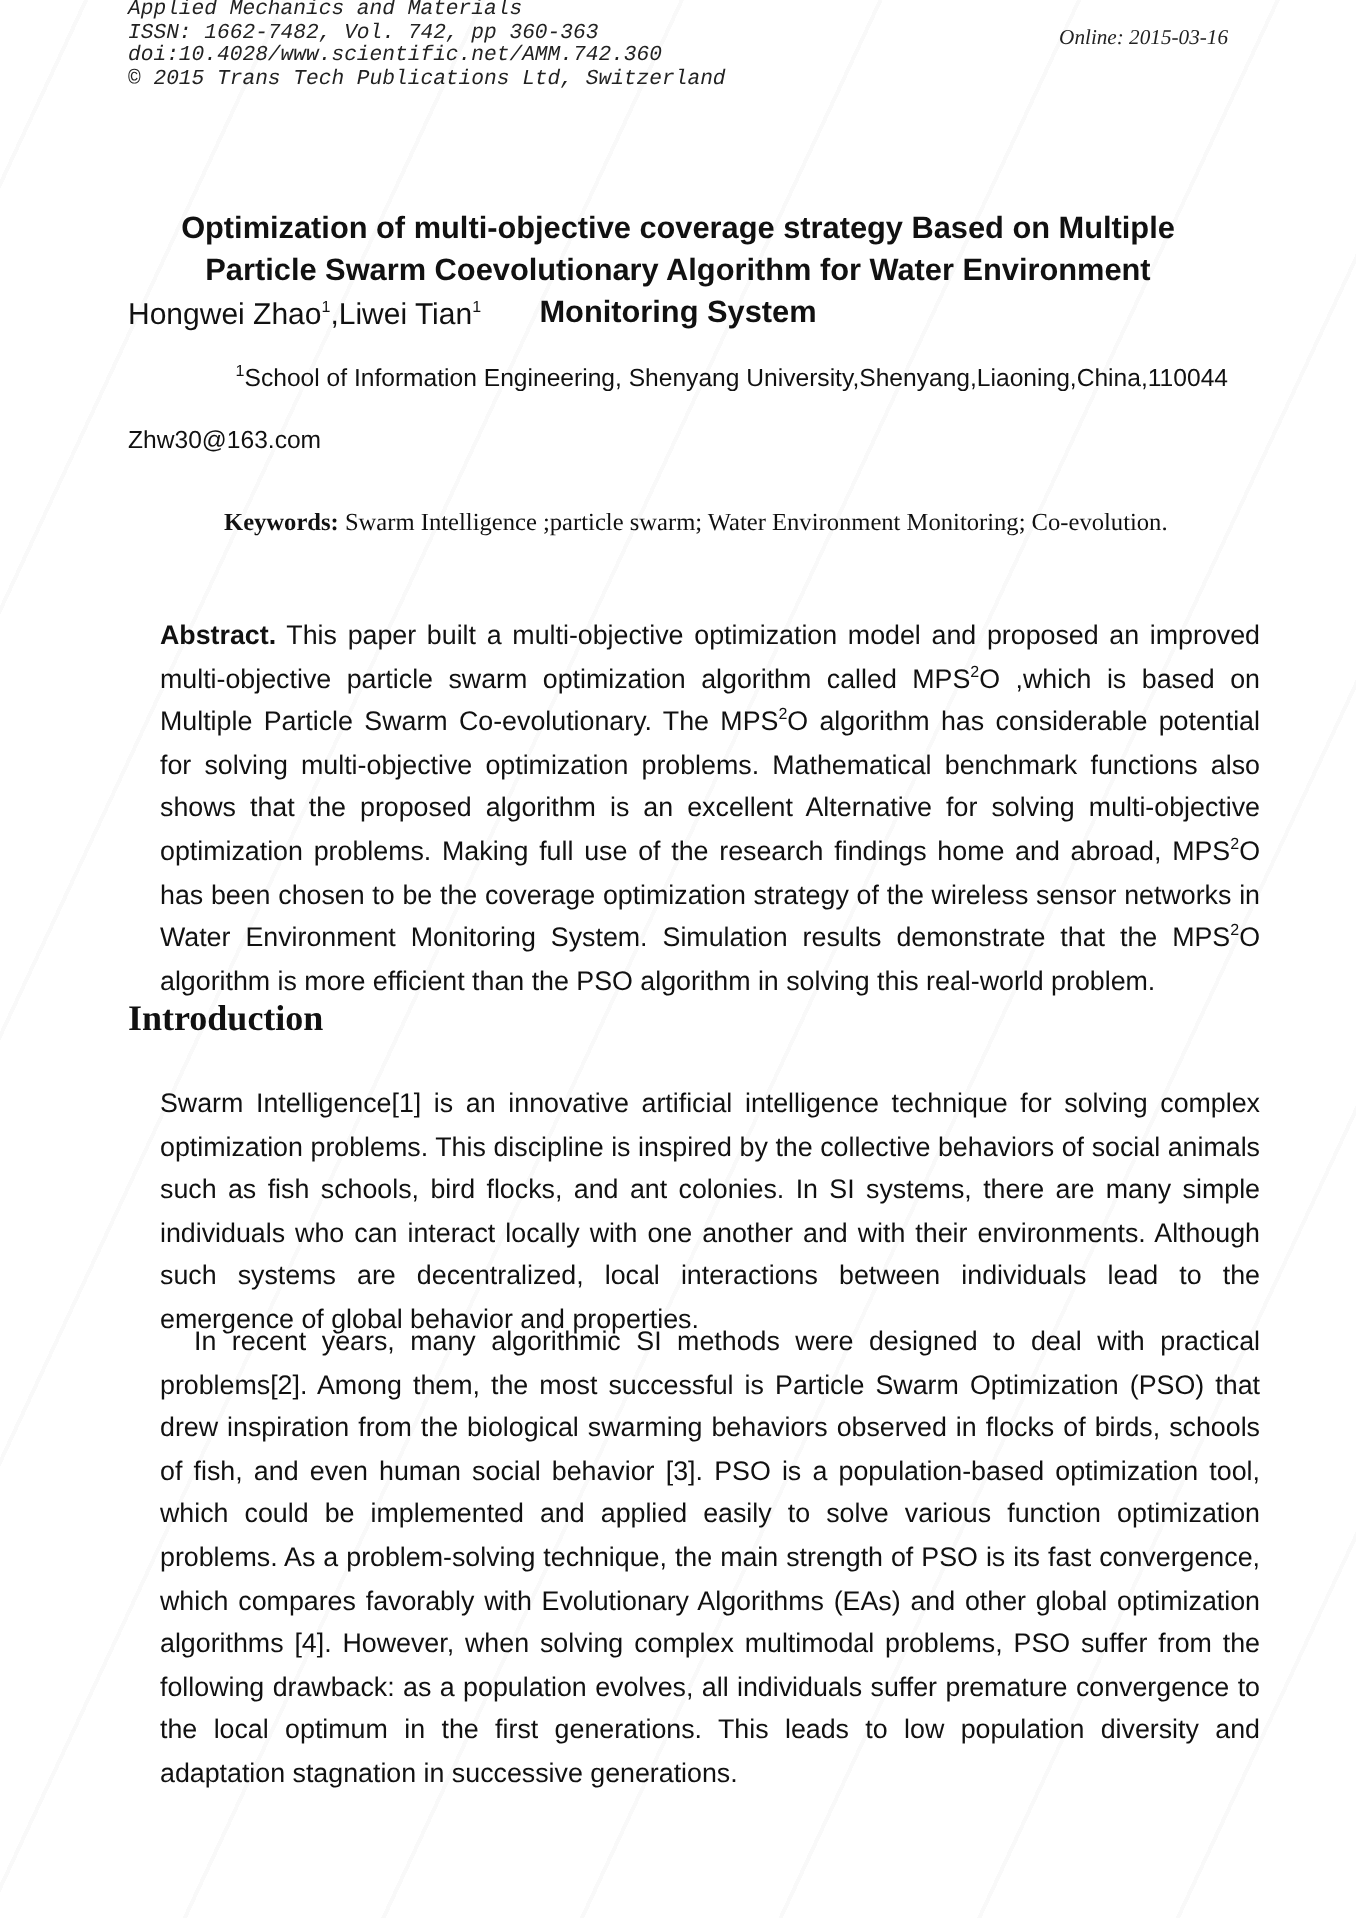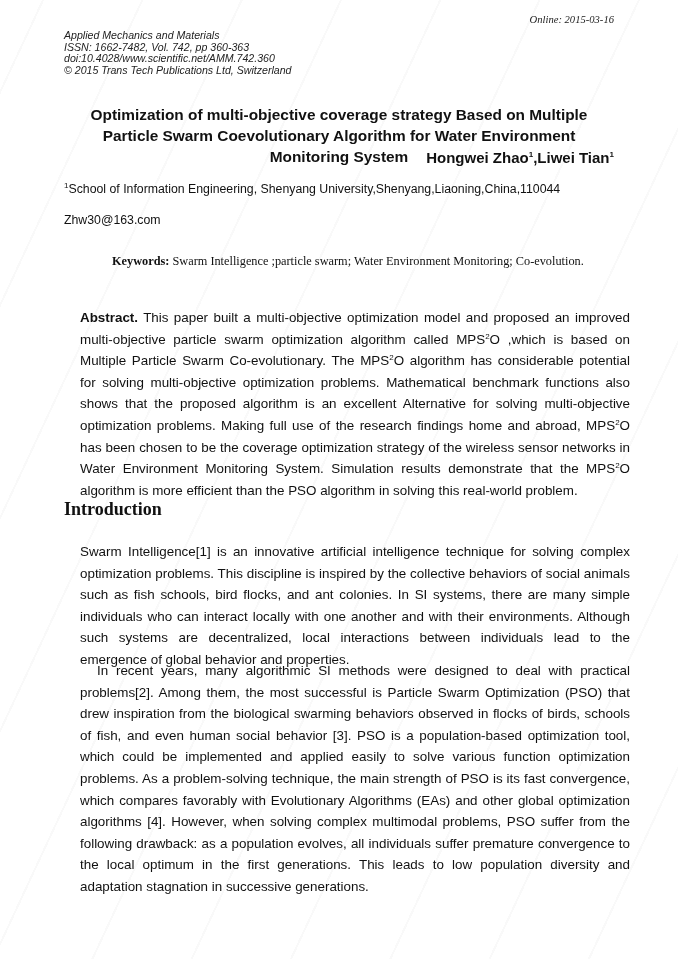--- a/index.html
+++ b/index.html
@@ -7,37 +7,37 @@
     width: 678px; height: 959px; background: #ffffff; position: relative; overflow: hidden;
     color: #111;
   }
   .watermark {
     position: absolute; inset: 0; pointer-events: none;
     background-image:
       repeating-linear-gradient(115deg, rgba(0,0,0,0) 0 38px, rgba(200,200,200,0.18) 38px 40px, rgba(0,0,0,0) 40px 90px);
     opacity: 0.6;
   }
   .hdr-left {
-    position: absolute; left: 64px; top: 30px;
-    font-family: Liberation Sans, sans-serif; font-style: italic; font-size: 10.6px; line-height: 11.5px; color: #222;
+    position: absolute; left: 64px; top: 0;
+    font-family: Liberation Mono, monospace; font-style: italic; font-size: 10.6px; line-height: 11.5px; color: #222;
   }
   .hdr-right {
     position: absolute; right: 64px; top: 14px;
     font-family: "Liberation Serif", serif; font-style: italic; font-size: 10.6px; line-height: 11.5px; color: #222; margin-left: 16px;
   }
   .title {
     position: absolute; left: 64px; top: 80px; width: 550px; text-align: center;
     font-family: "Liberation Sans", sans-serif; font-weight: bold; font-size: 15.4px; line-height: 21px; margin-top: 24px;
   }
   .authors {
-    position: absolute; left: 64px; top: 148px; width: 550px; text-align: right;
-    font-family: "Liberation Sans", sans-serif; font-size: 15px; line-height: 20px; font-weight: bold;
+    position: absolute; left: 64px; top: 148px; width: 550px; text-align: left;
+    font-family: "Liberation Sans", sans-serif; font-size: 15px; line-height: 20px;
   }
   .affil {
-    position: absolute; left: 64px; top: 180px; width: 550px; text-align: left;
+    position: absolute; left: 64px; top: 180px; width: 550px; text-align: right;
     font-family: "Liberation Sans", sans-serif; font-size: 12.3px; line-height: 18px;
   }
   .email {
     position: absolute; left: 64px; top: 211px; width: 550px; text-align: left;
     font-family: "Liberation Sans", sans-serif; font-size: 12.3px; line-height: 18px;
   }
   .keywords {
     position: absolute; left: 64px; top: 252px; width: 550px;
     font-family: Liberation Serif, serif; font-size: 12.3px; line-height: 18px; white-space: nowrap; margin-left: 48px;
   }

